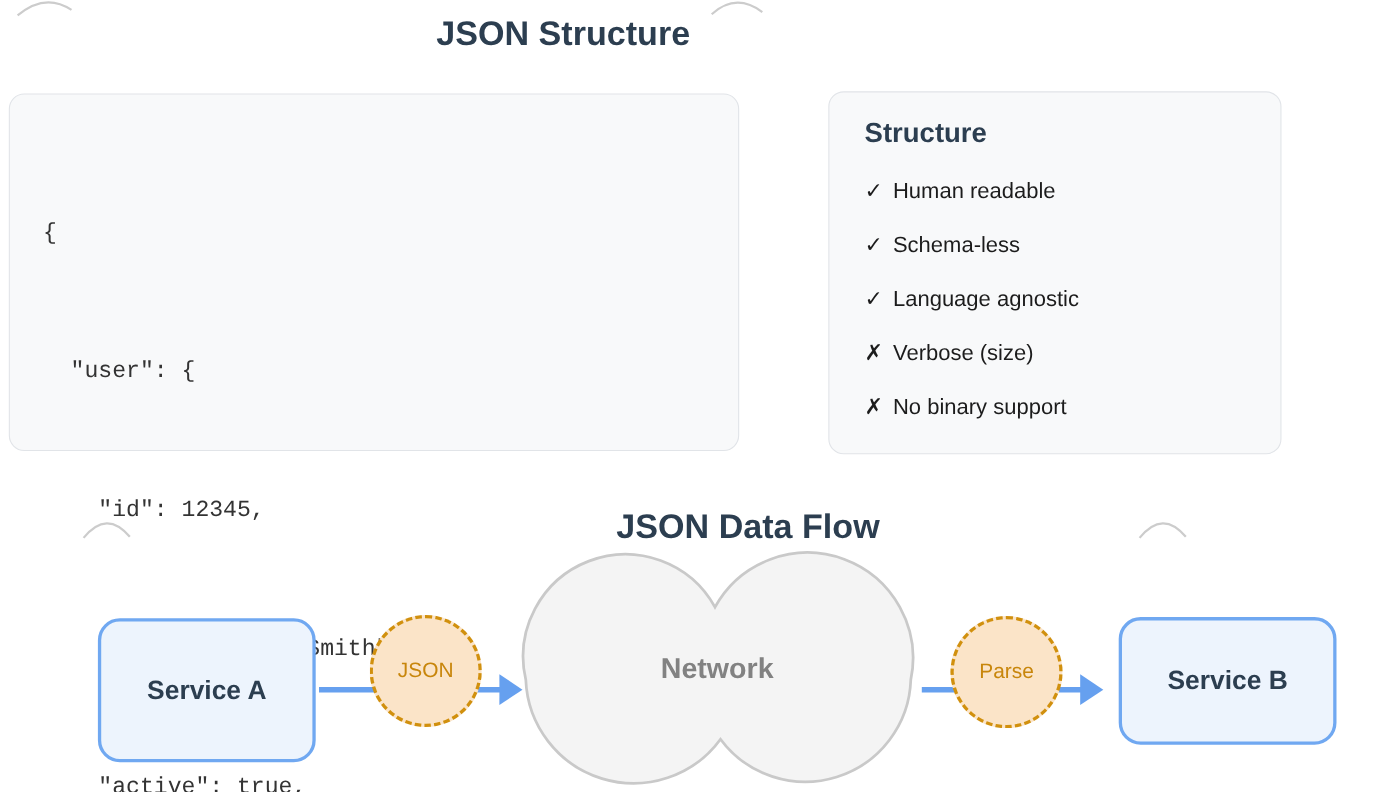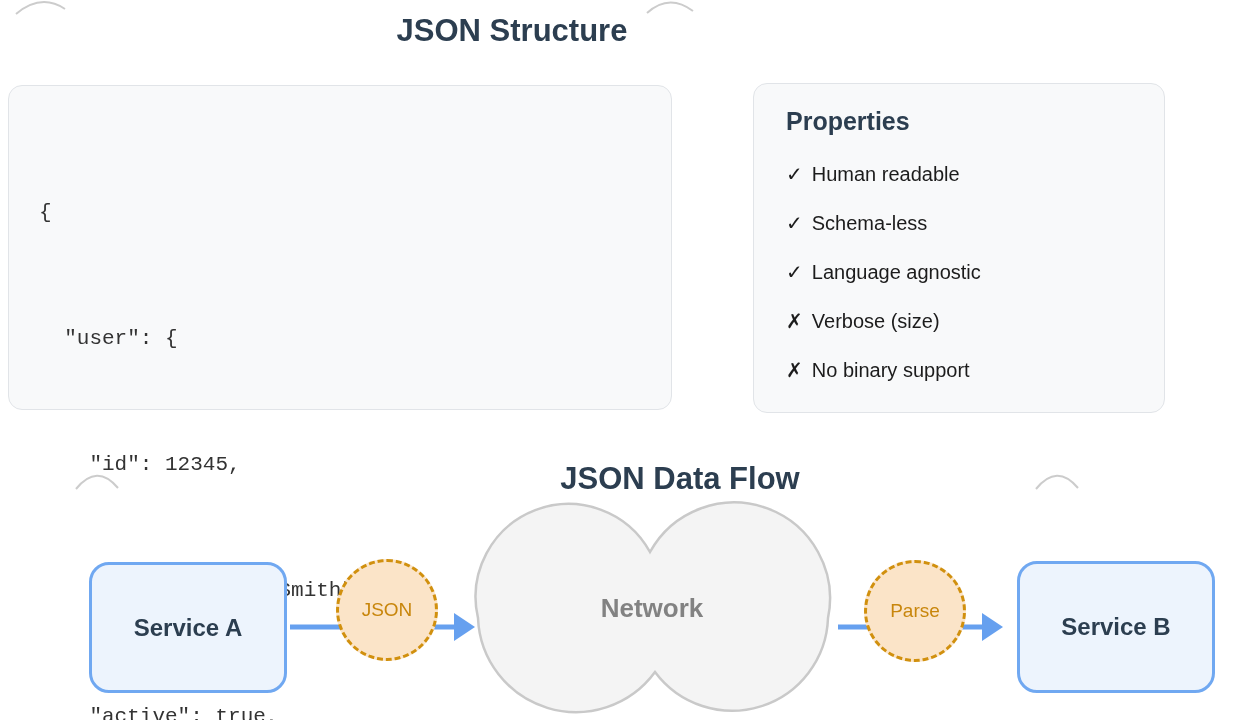--- a/index.html
+++ b/index.html
@@ -138,21 +138,21 @@
       <div>    "id": 12345,</div>
       <div>    "name": "Alice Smith",</div>
       <div>    "active": true,</div>
       
       
       
     </div>
   </div>
 
   <div class="card props-card">
-    <div class="props-title">Properties</div>
+    <div class="props-title">Structure</div>
     <div class="props-list">
       <div>
         <span class="prop-mark">✓</span><span>Human readable</span>
       </div>
       <div>
         <span class="prop-mark">✓</span><span>Schema-less</span>
       </div>
       <div>
         <span class="prop-mark">✓</span><span>Language agnostic</span>
       </div>
@@ -168,15 +168,15 @@
   <div class="section-title" style="left:656px; top:461px;">JSON Data Flow</div>
 
   <div class="service-box" style="left:89px; top:562px;">Service A</div>
 
   <div class="edge-circle" style="left:336px; top:559px;">JSON</div>
 
   <div class="network-label">Network</div>
 
   <div class="edge-circle" style="left:864px; top:560px;">Parse</div>
 
-  <div class="service-box" style="left:1017px; top:561px; height:132px;">Service B</div>
+  <div class="service-box" style="left:1017px; top:561px; height:116px;">Service B</div>
 
 </div>
 
 </body></html>

